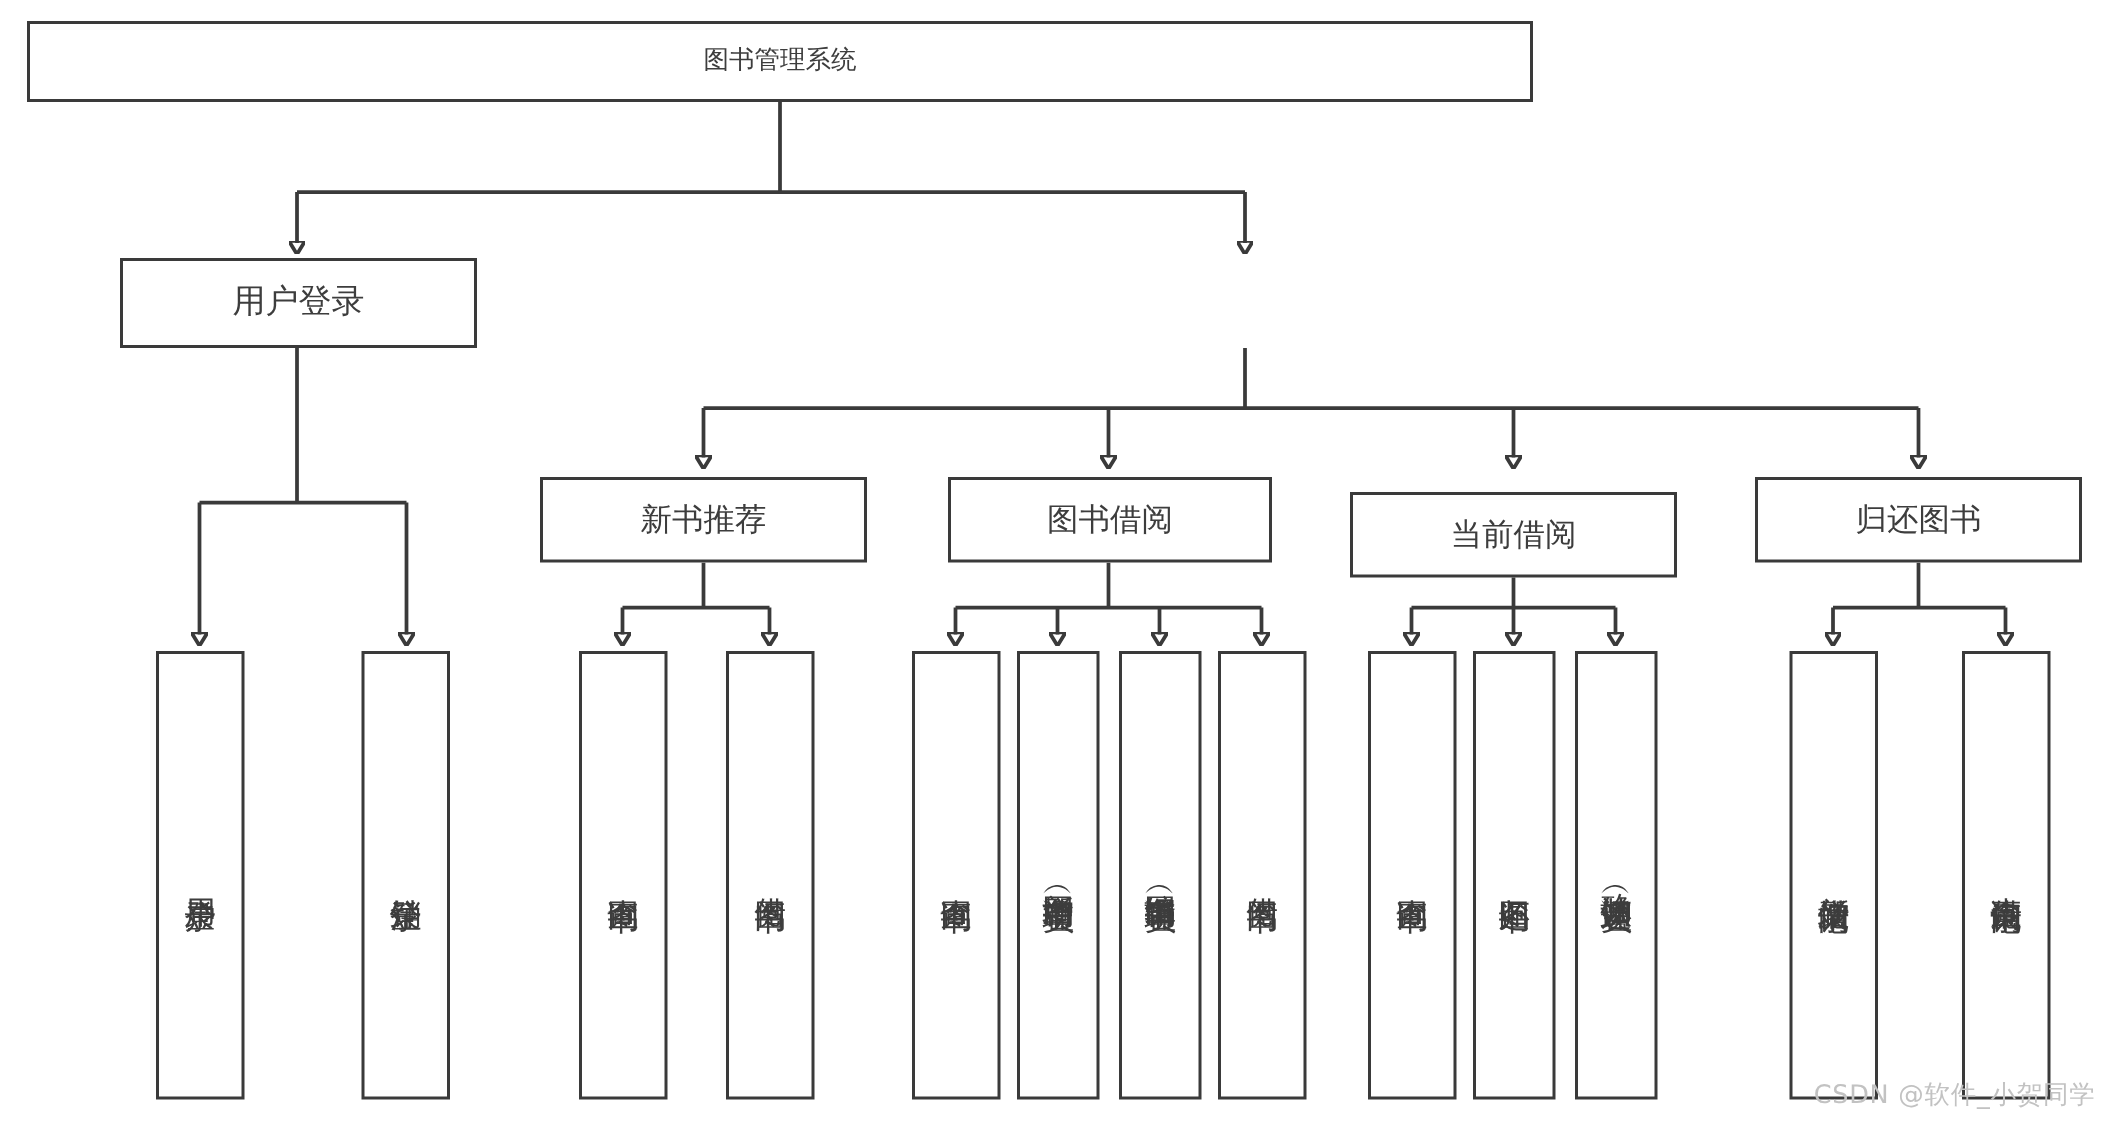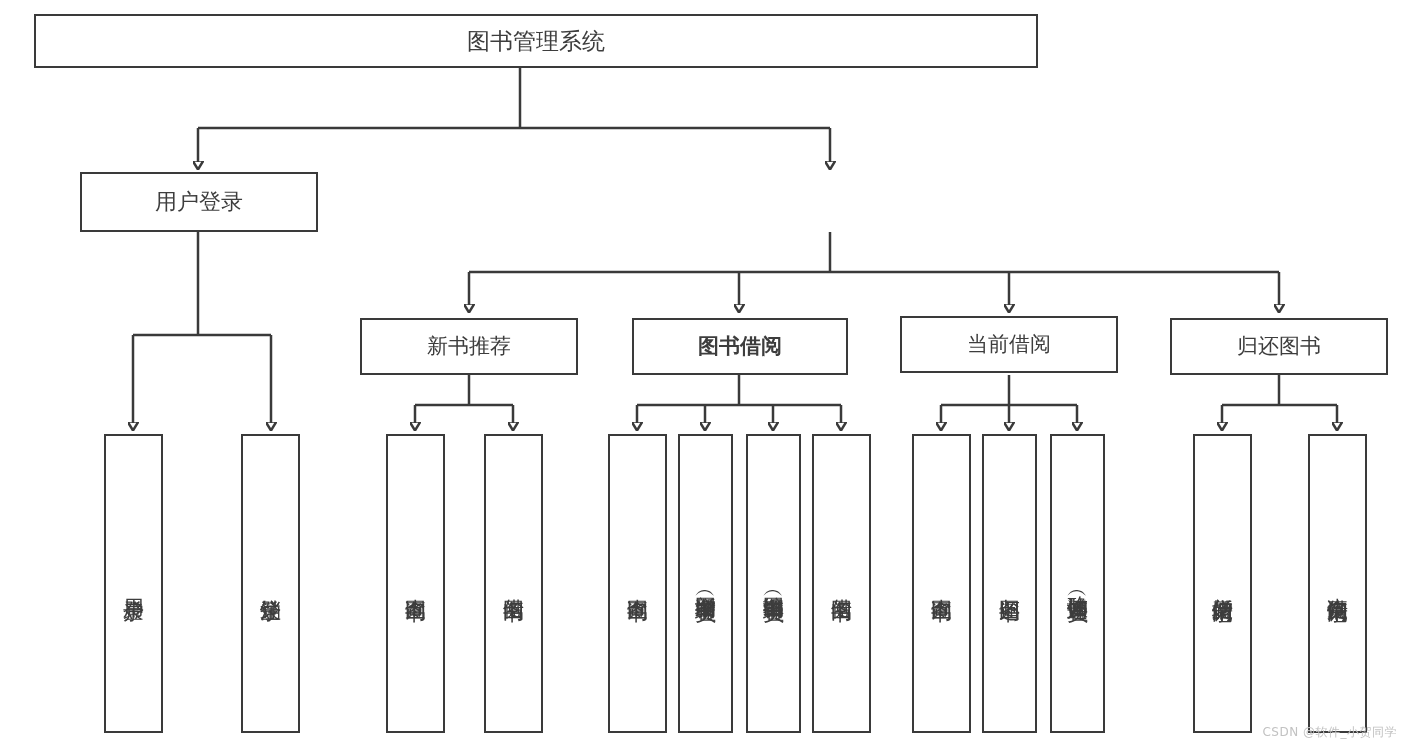--- a/index.html
+++ b/index.html
@@ -24,22 +24,21 @@
     background: #ffffff;
     display: flex;
     align-items: center;
     justify-content: center;
     color: #3d3d3d;
     font-weight: 400;
     line-height: 1.05;
     text-align: center;
   }
   .node.root {
-    font-size: 23px;
-    margin-left: 16px;
+    font-size: 17px;
   }
   .node.lvl1 {
     font-size: 22px;
   }
   .node.lvl2 {
     font-size: 21px;
   }
   .node.leaf {
     font-size: 21px;
     writing-mode: vertical-rl;
@@ -64,21 +63,21 @@
   }
   svg.links line, svg.links path {
     stroke: #3a3a3a;
     stroke-width: 2.5;
     fill: none;
   }
   .watermark {
     position: absolute;
     right: 8px;
     bottom: 6px;
-    font-size: 12px;
+    font-size: 17px;
     color: #c2c2c2;
     letter-spacing: 0.5px;
     white-space: nowrap;
   }
 </style>
 </head>
 <body>
 
 <div id="canvas">
 
@@ -136,24 +135,24 @@
     <span>图书管理系统</span>
   </div>
 
   <div class="node lvl1" style="left:80px; top:172px; width:238px; height:60px;">
     <span>用户登录</span>
   </div>
 
   <div class="node lvl2" style="left:360px; top:318px; width:218px; height:57px;">
     <span>新书推荐</span>
   </div>
-  <div class="node lvl2" style="left:632px; top:318px; width:216px; height:57px;font-weight:bold;">
+  <div class="node lvl2" style="left:632px; top:318px; width:216px; height:57px;">
     <span>图书借阅</span>
   </div>
-  <div class="node lvl2" style="left:900px; top:316px; width:218px; height:57px;text-align:center;">
+  <div class="node lvl2" style="left:900px; top:328px; width:218px; height:57px;text-align:center;">
     <span>当前借阅</span>
   </div>
   <div class="node lvl2" style="left:1170px; top:318px; width:218px; height:57px;">
     <span>归还图书</span>
   </div>
 
   <div class="node leaf" style="left:104px; top:434px; width:59px; height:299px;">
     <span>用户登录</span>
   </div>
   <div class="node leaf" style="left:241px; top:434px; width:59px; height:299px;">

